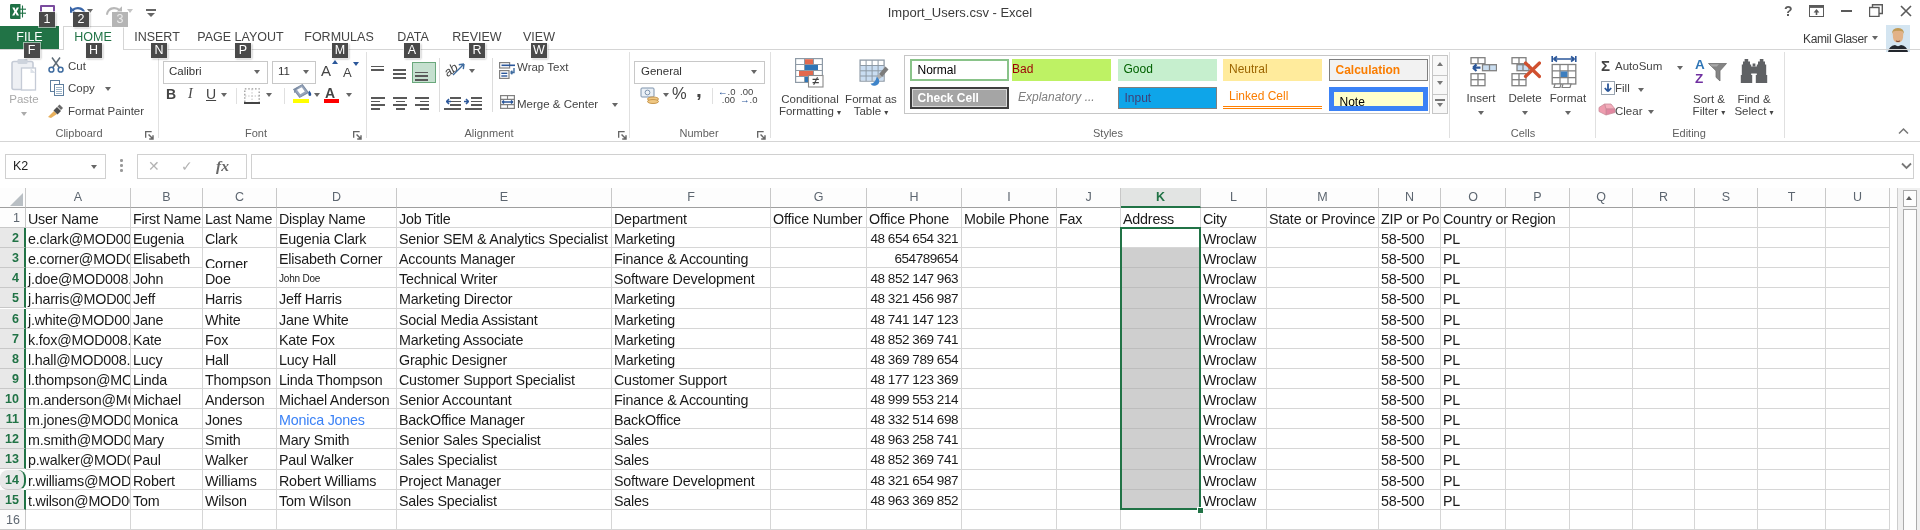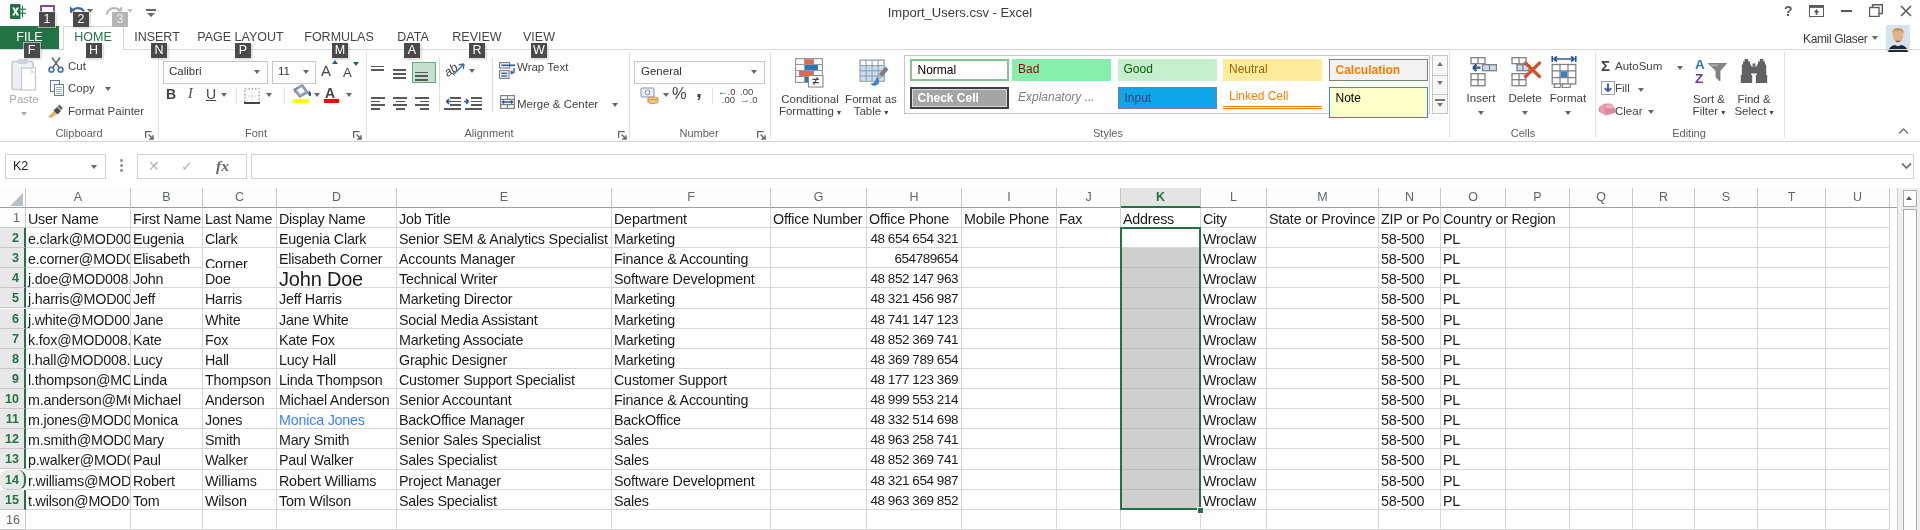--- a/index.html
+++ b/index.html
@@ -289,29 +289,29 @@
 <rect x="1.8" y="7.5" width="22.6" height="15" fill="#c9ddf2"></rect>
 <path d="M1.1 7.5 L25.1 7.5 M1.1 12.8 L25.1 12.8 M1.1 18 L25.1 18 M7.1 2.1 L7.1 23.1 M13.1 2.1 L13.1 23.1 M19.1 2.1 L19.1 23.1" stroke="#8e9aa6" stroke-width="1" fill="none"></path>
 <path d="M20 16 L26.5 8.5 L29.5 11.5 L23 19 Z" fill="#7c7c7c"></path>
 <path d="M20 16 L23 19 L19.5 21.5 L17.8 18.4 Z" fill="#b0b0b0"></path>
 <path d="M19.8 21.3 Q21.5 25.5 17.5 27.3 Q13 29 11.5 25.5 Q13.5 25.8 15.3 24 Q17 22.3 17.9 18.6 Z" fill="#3e84c9"></path>
 </svg>
     <div class="t" style="left:831px;top:92.5px;width:80px;text-align:center;">Format as</div>
     <div class="t" style="left:831px;top:105px;width:80px;text-align:center;">Table <span style="font-size:8px;">▾</span></div>
     <div class="ab" style="left:904px;top:55px;width:526px;height:58.5px;border:1px solid #c6c6c6;background:#fff;"></div>
     <div class="ab" style="left:909.5px;top:58.5px;width:99px;height:22px;font-size:12px;line-height:21px;padding-left:6px;overflow:hidden;white-space:nowrap;background:#fff;border:2px solid #89c389;line-height:18px;"><span style="color:#000;">Normal</span></div>
-    <div class="ab" style="left:1012px;top:58.5px;width:99px;height:22px;font-size:12px;line-height:21px;padding-left:6px;overflow:hidden;white-space:nowrap;background:#86efac;"><span style="color:#9c0006;">Bad</span></div>
+    <div class="ab" style="left:1012px;top:58.5px;width:99px;height:22px;font-size:12px;line-height:21px;overflow:hidden;white-space:nowrap;background:#bef264;"><span style="color:#9c0006;">Bad</span></div>
     <div class="ab" style="left:1117.5px;top:58.5px;width:99px;height:22px;font-size:12px;line-height:21px;padding-left:6px;overflow:hidden;white-space:nowrap;background:#c6efce;"><span style="color:#006100;">Good</span></div>
     <div class="ab" style="left:1223px;top:58.5px;width:99px;height:22px;font-size:12px;line-height:21px;padding-left:6px;overflow:hidden;white-space:nowrap;background:#ffeb9c;"><span style="color:#9c6500;">Neutral</span></div>
     <div class="ab" style="left:1328.5px;top:58.5px;width:99px;height:22px;font-size:12px;line-height:21px;padding-left:6px;overflow:hidden;white-space:nowrap;background:#f2f2f2;border:1px solid #7f7f7f;line-height:20px;"><span style="color:#fa7d00;font-weight:bold;">Calculation</span></div>
     <div class="ab" style="left:909.5px;top:87px;width:99px;height:22px;font-size:12px;line-height:21px;padding-left:6px;overflow:hidden;white-space:nowrap;background:#a5a5a5;border:2px solid #3f3f3f;box-shadow:inset 0 0 0 1px #d9d9d9;line-height:18px;"><span style="color:#fff;font-weight:bold;">Check Cell</span></div>
     <div class="ab" style="left:1012px;top:87px;width:99px;height:22px;font-size:12px;line-height:21px;padding-left:6px;overflow:hidden;white-space:nowrap;"><span style="color:#7f7f7f;font-style:italic;">Explanatory ...</span></div>
     <div class="ab" style="left:1117.5px;top:87px;width:99px;height:22px;font-size:12px;line-height:21px;padding-left:6px;overflow:hidden;white-space:nowrap;background:#0ea5e9;border:1px solid #7f7f7f;line-height:20px;"><span style="color:#3f3f76;">Input</span></div>
     <div class="ab" style="left:1223px;top:87px;width:99px;height:22px;font-size:12px;line-height:21px;padding-left:6px;overflow:hidden;white-space:nowrap;border-bottom:3px double #ff8001;line-height:18px;"><span style="color:#fa7d00;">Linked Cell</span></div>
-    <div class="ab" style="left:1328.5px;top:87px;width:99px;height:31px;font-size:12px;line-height:21px;padding-left:6px;overflow:hidden;white-space:nowrap;background:#ffffcc;border:1px solid #3b82f6;line-height:20px;"><span style="color:#000;">Note</span></div>
+    <div class="ab" style="left:1328.5px;top:87px;width:99px;height:24px;font-size:12px;line-height:21px;padding-left:6px;overflow:hidden;white-space:nowrap;background:#ffffcc;border:5px solid #3b82f6;line-height:20px;"><span style="color:#000;">Note</span></div>
     <div class="ab" style="left:1432px;top:55px;width:16px;height:58.5px;border:1px solid #c6c6c6;background:#f8f8f8;"></div>
     <div class="ab" style="left:1436.5px;top:62px;width:0;height:0;border-left:3.5px solid transparent;border-right:3.5px solid transparent;border-bottom:4px solid #777;"></div>
     <div class="ab" style="left:1432px;top:74.5px;width:16px;height:1px;background:#c6c6c6;"></div>
     <div class="ab" style="left:1436.5px;top:81px;width:0;height:0;border-left:3.5px solid transparent;border-right:3.5px solid transparent;border-top:4px solid #777;"></div>
     <div class="ab" style="left:1432px;top:94px;width:16px;height:1px;background:#c6c6c6;"></div>
     <div class="ab" style="left:1435px;top:99px;width:10px;height:1.5px;background:#777;"></div>
     <div class="ab" style="left:1436.5px;top:103px;width:0;height:0;border-left:3.5px solid transparent;border-right:3.5px solid transparent;border-top:4px solid #777;"></div>
     <div class="glabel" style="left:1108px;width:200px;margin-left:-100px;text-align:center;">Styles</div>
     <svg class="ab" style="left:1469px;top:56px" width="28" height="31" viewBox="0 0 28 31">
 <g fill="#fff" stroke="#808080" stroke-width="1.3">
@@ -527,21 +527,21 @@
     <div class="cellr" style="left:277px;top:248.1px;width:119px;height:19.12px;line-height:22.6px;font-size:14.3px;letter-spacing:-0.2px;color:#1a1a1a;text-align:left;padding-left:2px;">Elisabeth Corner</div>
     <div class="cellr" style="left:397px;top:248.1px;width:214px;height:19.12px;line-height:22.6px;font-size:14.3px;letter-spacing:-0.2px;color:#1a1a1a;text-align:left;padding-left:2px;">Accounts Manager</div>
     <div class="cellr" style="left:612px;top:248.1px;width:158px;height:19.12px;line-height:22.6px;font-size:14.3px;letter-spacing:-0.2px;color:#1a1a1a;text-align:left;padding-left:2px;">Finance &amp; Accounting</div>
     <div class="cellr" style="left:867px;top:248.1px;width:94px;height:19.12px;line-height:22.6px;font-size:13.5px;letter-spacing:-0.45px;color:#1a1a1a;text-align:right;padding-right:3px;">654789654</div>
     <div class="cellr" style="left:1201px;top:248.1px;width:65px;height:19.12px;line-height:22.6px;font-size:14.3px;letter-spacing:-0.2px;color:#1a1a1a;text-align:left;padding-left:2px;">Wroclaw</div>
     <div class="cellr" style="left:1379px;top:248.1px;width:61px;height:19.12px;line-height:22.6px;font-size:14.3px;letter-spacing:-0.2px;color:#1a1a1a;text-align:left;padding-left:2px;">58-500</div>
     <div class="cellr" style="left:1441px;top:248.1px;width:64px;height:19.12px;line-height:22.6px;font-size:14.3px;letter-spacing:-0.2px;color:#1a1a1a;text-align:left;padding-left:2px;">PL</div>
     <div class="cellr" style="left:26px;top:268.3px;width:104px;height:19.12px;line-height:22.6px;font-size:14.3px;letter-spacing:-0.2px;color:#1a1a1a;text-align:left;padding-left:2px;">j.doe@MOD008.onmicrosoft.com</div>
     <div class="cellr" style="left:131px;top:268.3px;width:71px;height:19.12px;line-height:22.6px;font-size:14.3px;letter-spacing:-0.2px;color:#1a1a1a;text-align:left;padding-left:2px;">John</div>
     <div class="cellr" style="left:203px;top:268.3px;width:73px;height:19.12px;line-height:22.6px;font-size:14.3px;letter-spacing:-0.2px;color:#1a1a1a;text-align:left;padding-left:2px;">Doe</div>
-    <div class="cellr" style="left:277px;top:268.3px;width:119px;height:19.12px;line-height:22.6px;font-size:20px;letter-spacing:-0.2px;color:#1a1a1a;text-align:left;padding-left:2px;">John Doe</div>
+    <div class="cellr" style="left:277px;top:268.3px;width:119px;height:19.12px;line-height:22.6px;font-size:10px;letter-spacing:-0.2px;color:#1a1a1a;text-align:left;padding-left:2px;">John Doe</div>
     <div class="cellr" style="left:397px;top:268.3px;width:214px;height:19.12px;line-height:22.6px;font-size:14.3px;letter-spacing:-0.2px;color:#1a1a1a;text-align:left;padding-left:2px;">Technical Writer</div>
     <div class="cellr" style="left:612px;top:268.3px;width:158px;height:19.12px;line-height:22.6px;font-size:14.3px;letter-spacing:-0.2px;color:#1a1a1a;text-align:left;padding-left:2px;">Software Development</div>
     <div class="cellr" style="left:867px;top:268.3px;width:94px;height:19.12px;line-height:22.6px;font-size:13.5px;letter-spacing:-0.45px;color:#1a1a1a;text-align:right;padding-right:3px;">48 852 147 963</div>
     <div class="cellr" style="left:1201px;top:268.3px;width:65px;height:19.12px;line-height:22.6px;font-size:14.3px;letter-spacing:-0.2px;color:#1a1a1a;text-align:left;padding-left:2px;">Wroclaw</div>
     <div class="cellr" style="left:1379px;top:268.3px;width:61px;height:19.12px;line-height:22.6px;font-size:14.3px;letter-spacing:-0.2px;color:#1a1a1a;text-align:left;padding-left:2px;">58-500</div>
     <div class="cellr" style="left:1441px;top:268.3px;width:64px;height:19.12px;line-height:22.6px;font-size:14.3px;letter-spacing:-0.2px;color:#1a1a1a;text-align:left;padding-left:2px;">PL</div>
     <div class="cellr" style="left:26px;top:288.4px;width:104px;height:19.12px;line-height:22.6px;font-size:14.3px;letter-spacing:-0.2px;color:#1a1a1a;text-align:left;padding-left:2px;">j.harris@MOD008.onmicrosoft.com</div>
     <div class="cellr" style="left:131px;top:288.4px;width:71px;height:19.12px;line-height:22.6px;font-size:14.3px;letter-spacing:-0.2px;color:#1a1a1a;text-align:left;padding-left:2px;">Jeff</div>
     <div class="cellr" style="left:203px;top:288.4px;width:73px;height:19.12px;line-height:22.6px;font-size:14.3px;letter-spacing:-0.2px;color:#1a1a1a;text-align:left;padding-left:2px;">Harris</div>
     <div class="cellr" style="left:277px;top:288.4px;width:119px;height:19.12px;line-height:22.6px;font-size:14.3px;letter-spacing:-0.2px;color:#1a1a1a;text-align:left;padding-left:2px;">Jeff Harris</div>

